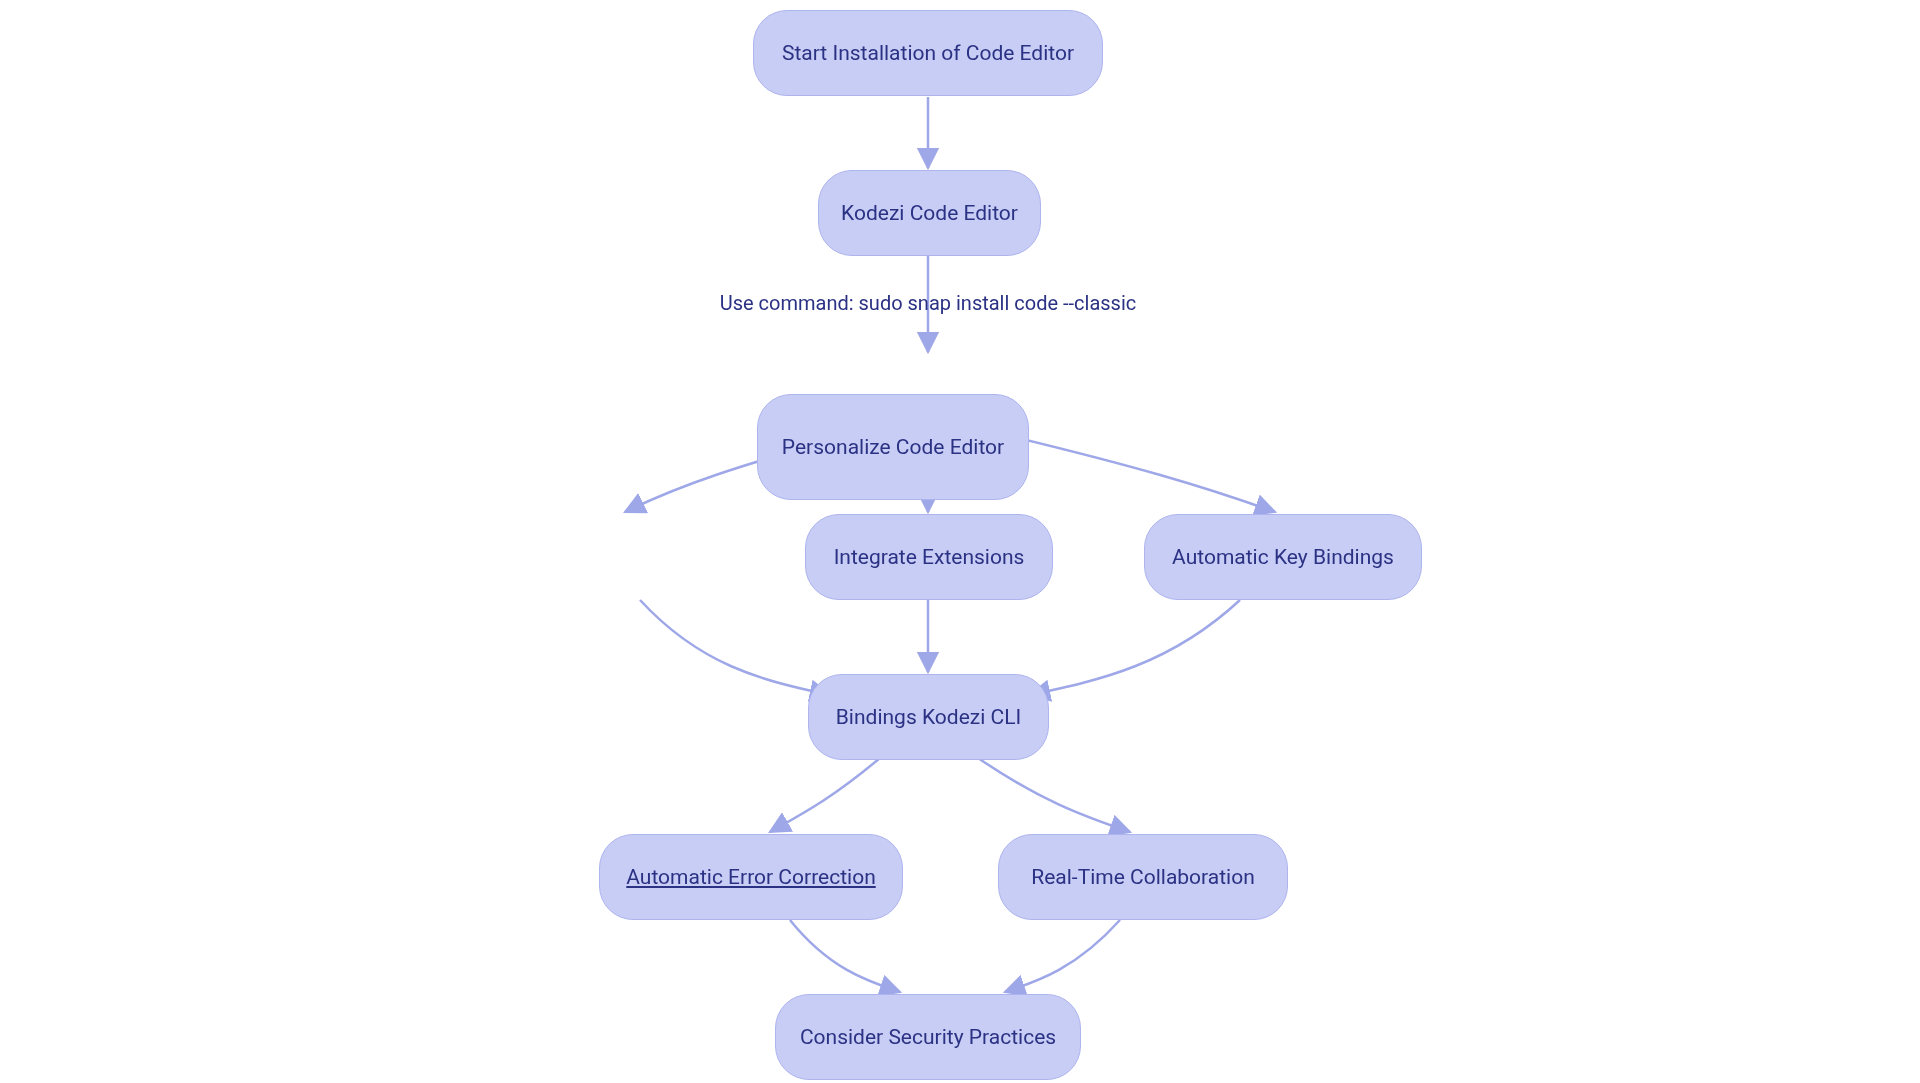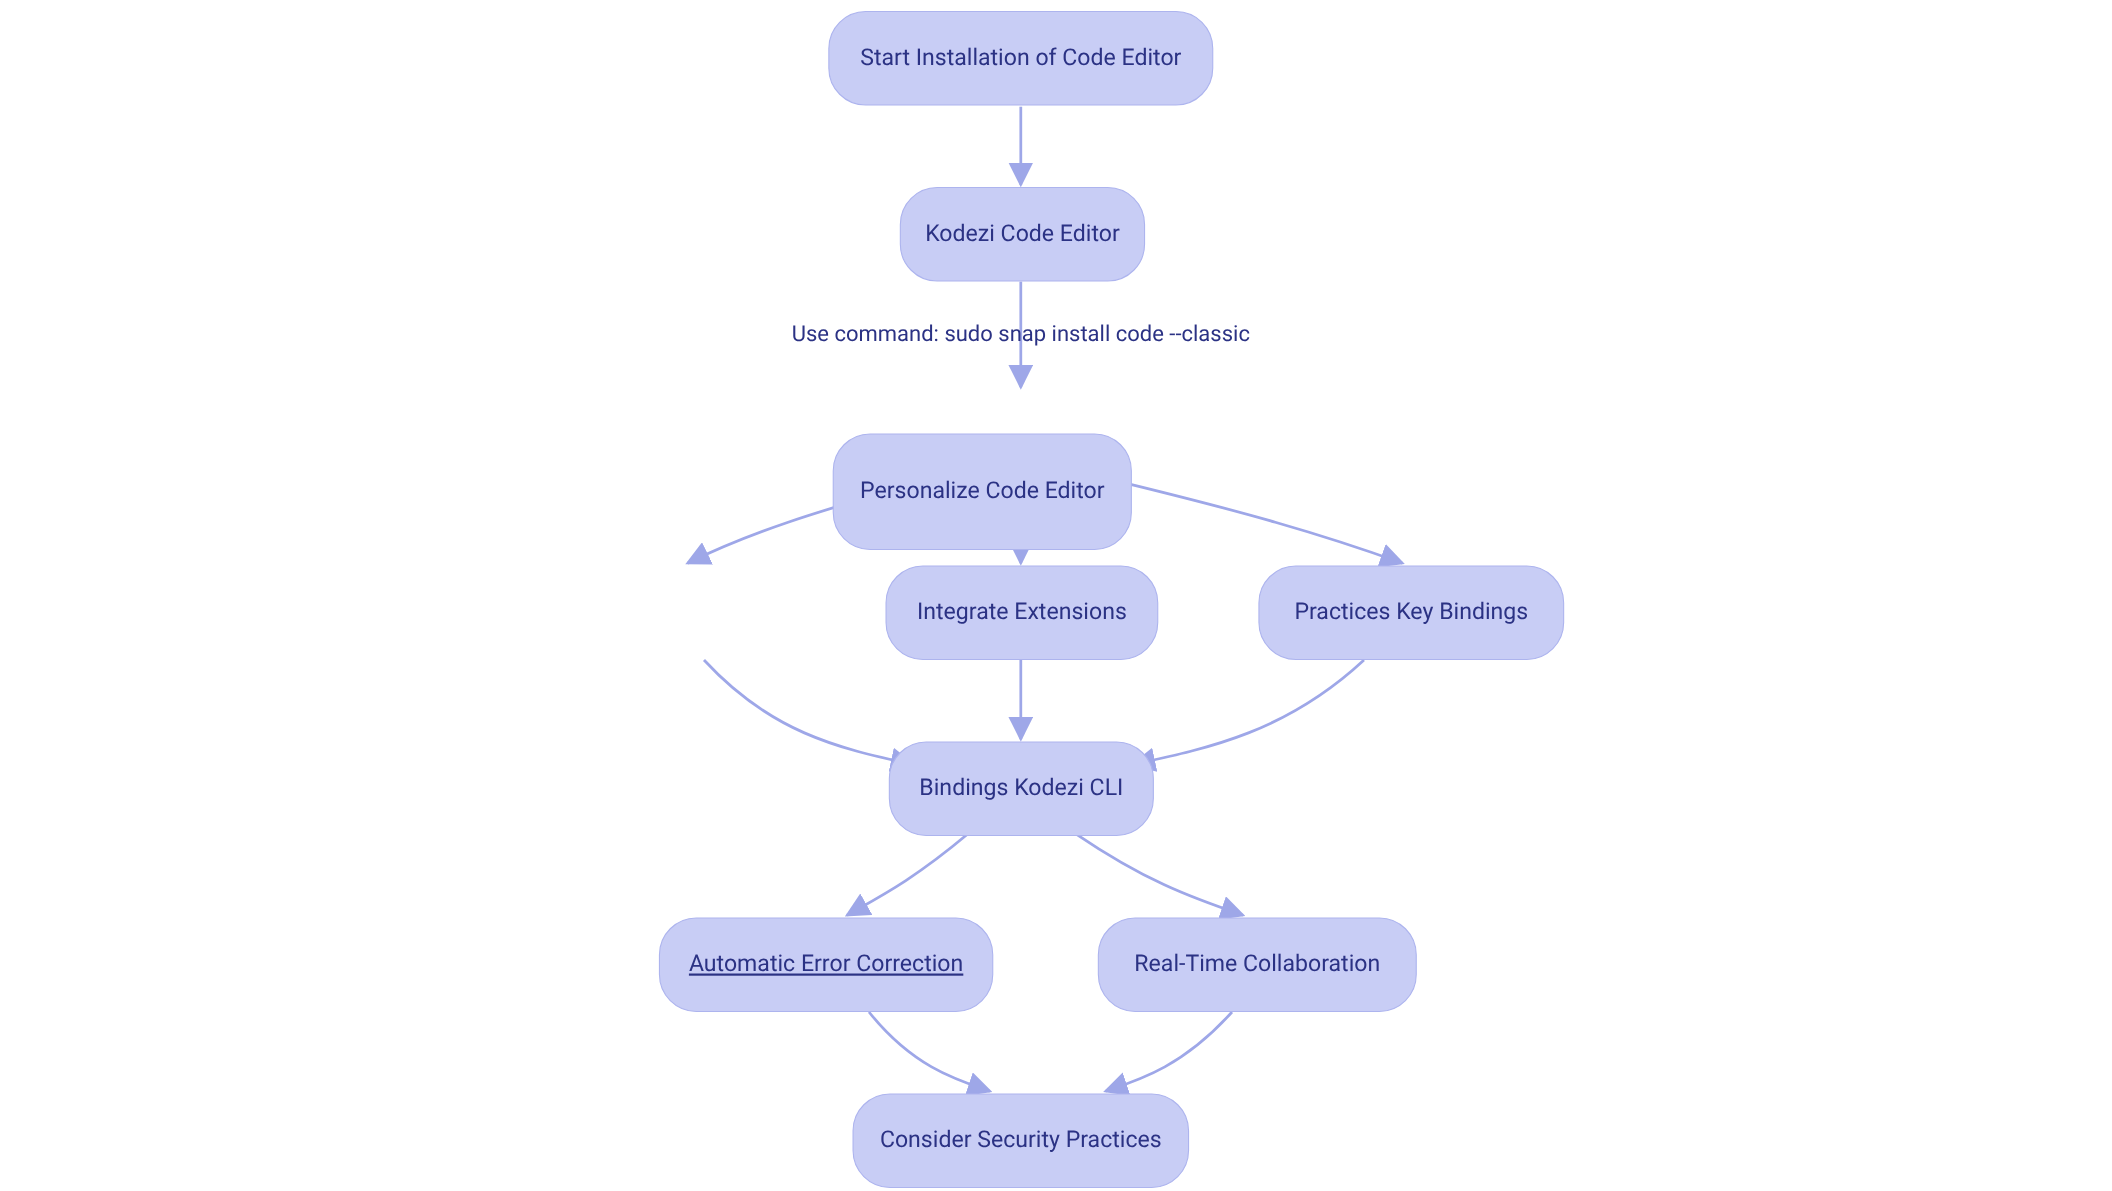--- a/index.html
+++ b/index.html
@@ -99,21 +99,21 @@
   <div class="node" style="left:757px; top:354px; width:272px; height:106px;margin-top:40px;">
     <span>Personalize Code Editor</span>
   </div>
 
 
   <div class="node" style="left:805px; top:514px; width:248px; height:86px;text-align:right;">
     <span>Integrate Extensions</span>
   </div>
 
   <div class="node" style="left:1144px; top:514px; width:278px; height:86px;">
-    <span>Practices Key Bindings</span>
+    <span>Automatic Key Bindings</span>
   </div>
 
   <div class="node" style="left:808px; top:674px; width:241px; height:86px;">
     <span>Bindings Kodezi CLI</span>
   </div>
 
   <div class="node" style="left:599px; top:834px; width:304px; height:86px;text-decoration:underline;">
     <span>Automatic Error Correction</span>
   </div>
 

